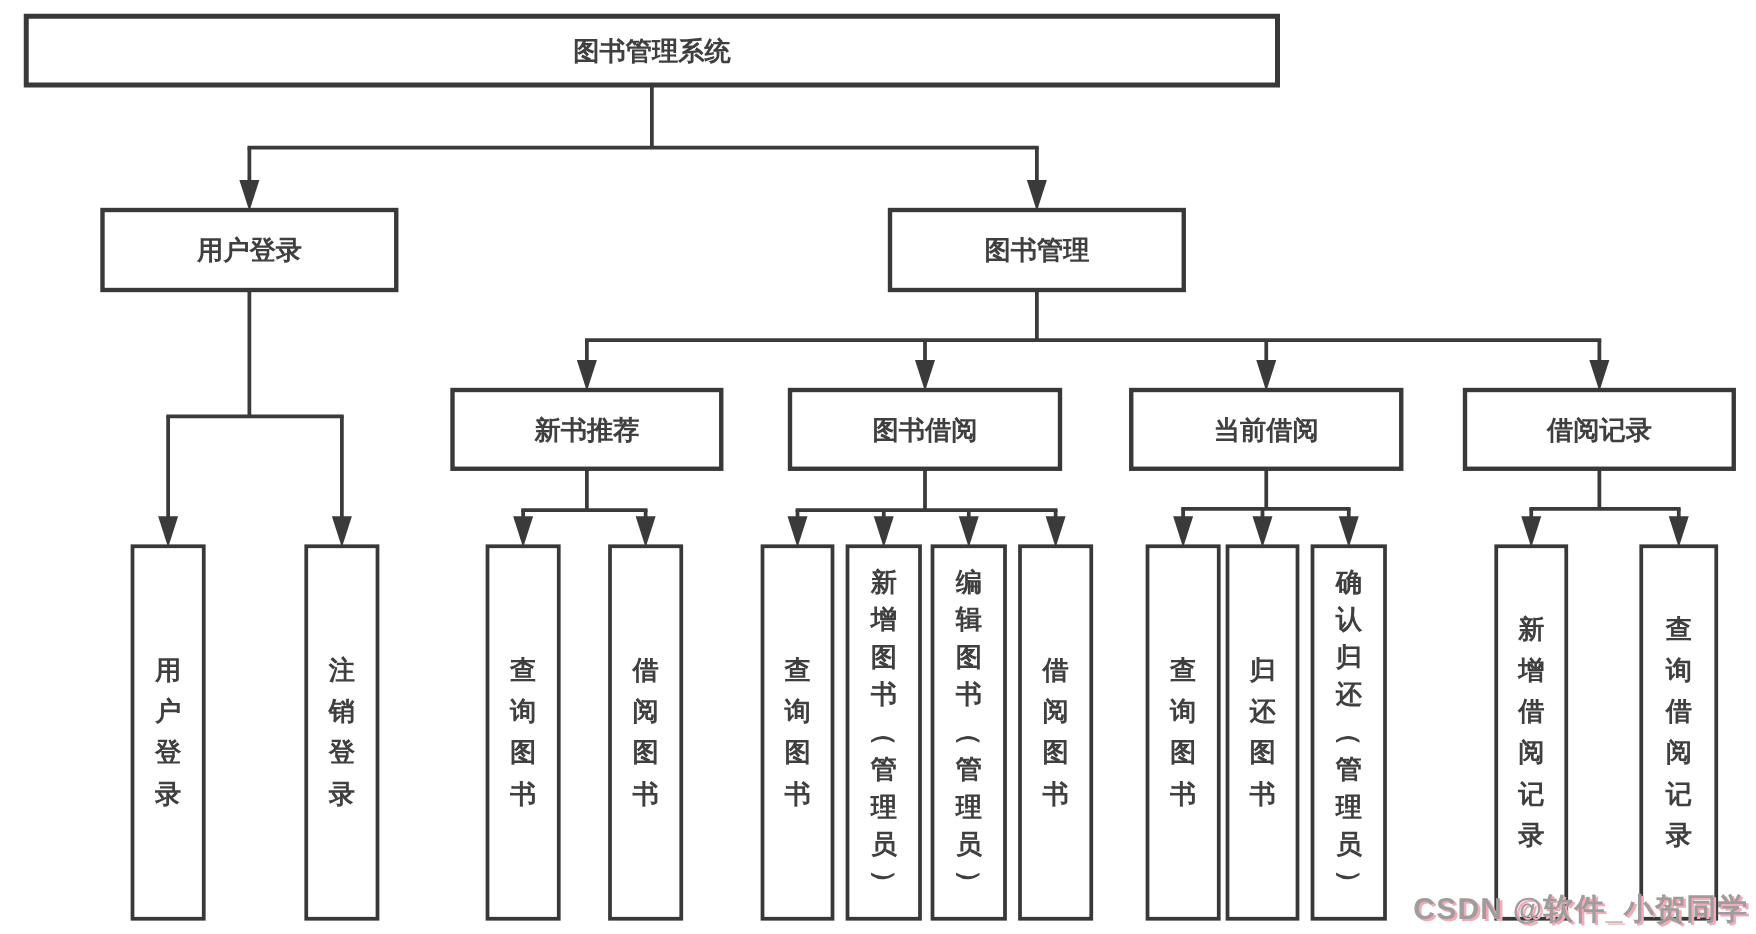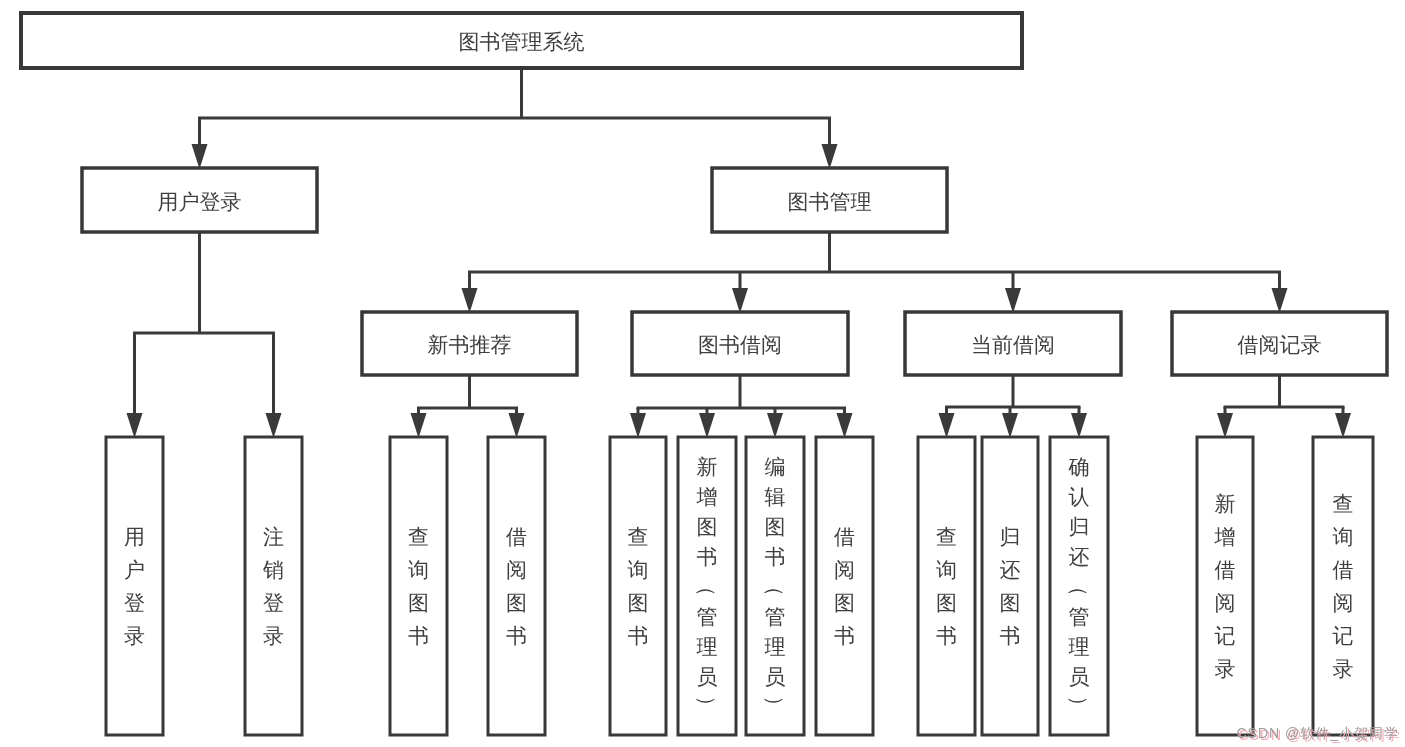--- a/index.html
+++ b/index.html
@@ -3,30 +3,31 @@
 <meta charset="utf-8">
 <style>
   html, body { margin: 0; padding: 0; background: #ffffff; }
   .stage {
     position: relative;
     width: 1405px;
     height: 747px;
     background: #ffffff;
     font-family: "Liberation Sans", sans-serif;
     overflow: hidden;
+    font-weight: bold;
   }
   svg text {
     font-family: "Liberation Sans", sans-serif;
     user-select: none;
   }
   .watermark {
     position: absolute;
     right: 6px;
     bottom: 4px;
-    font-size: 14px;
+    font-size: 24px;
     letter-spacing: 1px;
     white-space: nowrap;
     pointer-events: none;
     margin-top: 20px;
   }
 </style>
 </head>
 <body>
 
 <div class="stage">

